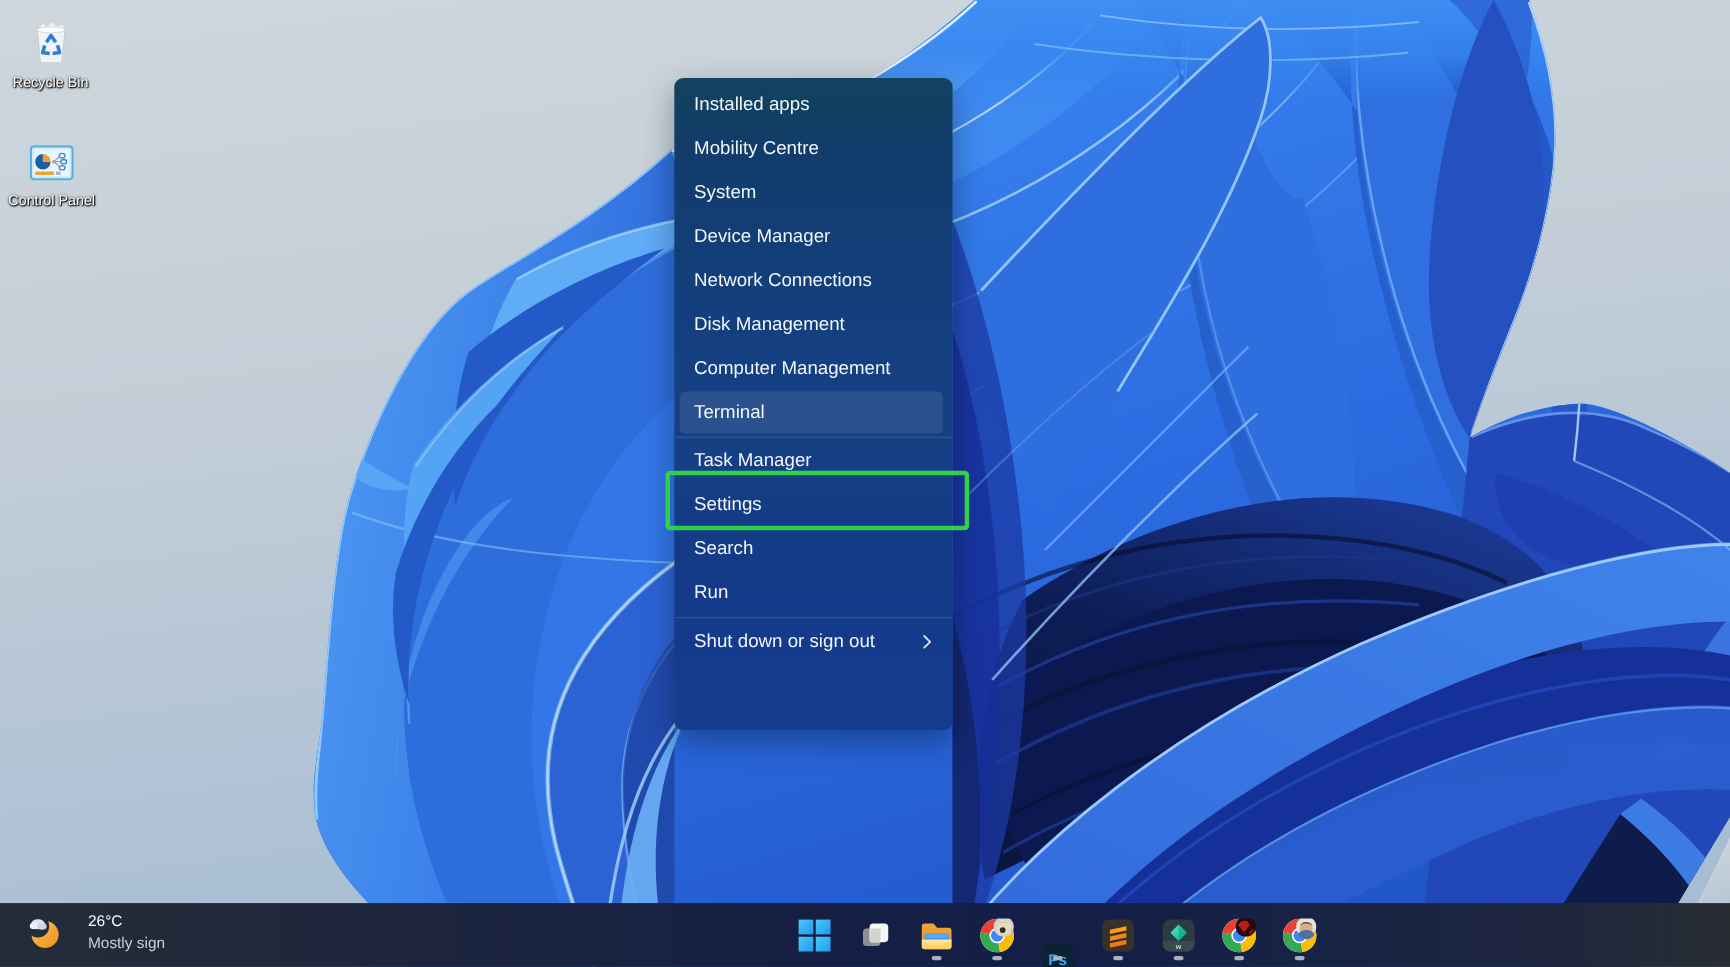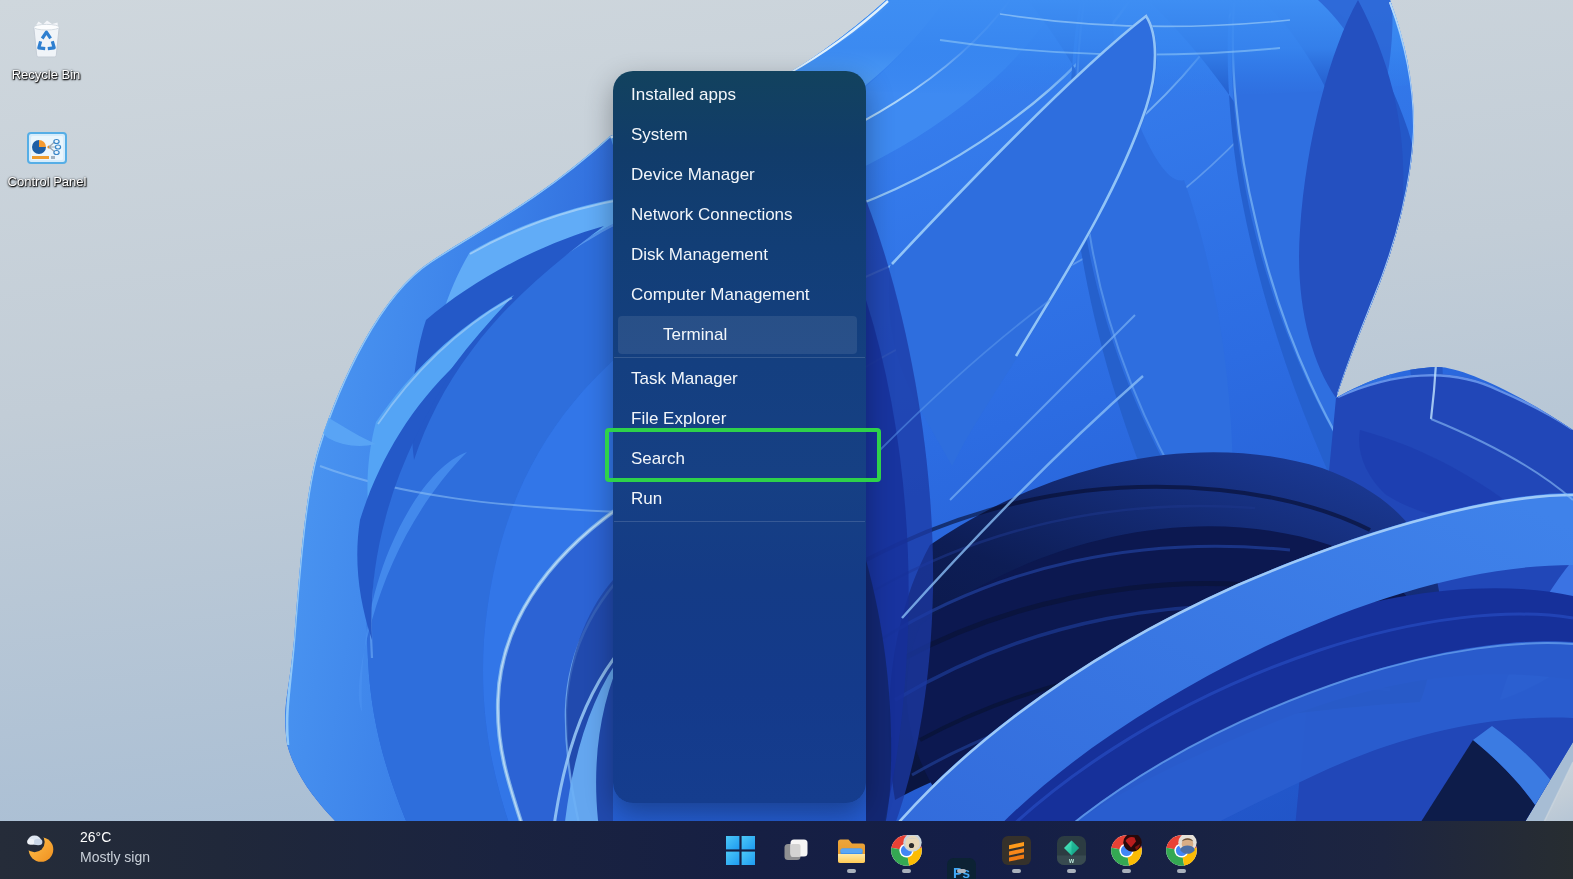--- a/index.html
+++ b/index.html
@@ -1,25 +1,25 @@
 <!DOCTYPE html>
 <html><head>
 <meta charset="utf-8">
 <style>
   html,body{margin:0;padding:0;width:1573px;height:879px;overflow:hidden;background:#b8c4ce;font-family:"Liberation Sans",sans-serif;}
   #stage{position:relative;width:1573px;height:879px;overflow:hidden;}
   #wall{position:absolute;left:0;top:0;}
-  .menu{position:absolute;left:613px;top:71px;width:253px;height:732px;box-sizing:border-box;
+  .menu{position:absolute;left:613px;top:71px;width:253px;height:593px;box-sizing:border-box;
     background:linear-gradient(180deg,#12425e 0%,#113c6a 11%,#123e76 24%,#143f80 40%,#164084 55%,#143b86 70%,#143a8b 85%,#153d8e 100%);
-    border-radius:20px;box-shadow:0 10px 28px rgba(0,0,0,0.32);padding-top:4px;color:#f2f6fa;font-size:17px;}
+    border-radius:8px;box-shadow:0 10px 28px rgba(0,0,0,0.32);padding-top:4px;color:#f2f6fa;font-size:17px;}
   .mi{height:40px;line-height:40px;padding-left:18px;position:relative;white-space:nowrap;}
   .sep{height:4px;position:relative;}
   .sep::after{content:'';position:absolute;left:1px;right:1px;top:1.5px;height:1px;background:rgba(255,255,255,0.14);}
   .hl::before{content:'';position:absolute;left:5px;right:9px;top:1px;bottom:1px;background:rgba(255,255,255,0.09);border-radius:4px;}
-  .hl span{position:relative;margin-left:32px;}
+  .hl span{position:relative;}
   .chev{position:absolute;right:19px;top:14px;}
   .greenbox{position:absolute;left:605px;top:428px;width:276px;height:54px;box-sizing:border-box;
     border:4px solid #2ed24a;border-radius:4px;}
   .bar{position:absolute;left:0;top:821px;width:1573px;height:58px;
     background:linear-gradient(90deg,#252c39 0%,#20283a 14%,#1a2340 32%,#161f43 48%,#141e47 62%,#182243 76%,#1d2540 88%,#252b35 97%,#272d31 100%);}
   .ticon{position:absolute;top:835px;}
   .pill{position:absolute;top:869px;width:9px;height:4px;border-radius:2px;background:#a9b1bc;}
   .wx{position:absolute;left:25px;top:832px;}
   .wxt{position:absolute;left:80px;top:827px;color:#fff;font-size:14px;line-height:20px;}
   .wxt .l2{color:#c9d0d9;}
@@ -194,32 +194,38 @@
 <ellipse cx="29.5" cy="9.5" rx="2.6" ry="2" fill="#eef6fc" stroke="#3a87c8" stroke-width="1.2"></ellipse>
 <ellipse cx="31" cy="15" rx="2.6" ry="2" fill="#eef6fc" stroke="#3a87c8" stroke-width="1.2"></ellipse>
 <ellipse cx="29.5" cy="20.5" rx="2.6" ry="2" fill="#eef6fc" stroke="#3a87c8" stroke-width="1.2"></ellipse>
 <rect x="5" y="24" width="17" height="3" fill="#f09d2e"></rect>
 <rect x="24" y="24" width="4" height="3" fill="#9fb2c2"></rect>
       </svg></div>
 <div class="dlabel" style="left:-8px;top:174px;">Control Panel</div>
 
 <div class="menu">
   <div class="mi">Installed apps</div>
+  <div class="mi">Mobility Centre</div>
   <div class="mi">System</div>
   <div class="mi">Device Manager</div>
   <div class="mi">Network Connections</div>
   <div class="mi">Disk Management</div>
   <div class="mi">Computer Management</div>
   <div class="mi hl"><span>Terminal</span></div>
   <div class="sep"></div>
   <div class="mi">Task Manager</div>
-  <div class="mi">File Explorer</div>
+  <div class="mi">Settings</div>
   <div class="mi">Search</div>
   <div class="mi">Run</div>
   <div class="sep"></div>
+  <div class="mi">Shut down or sign out
+    <svg class="chev" width="8" height="13" viewBox="0 0 8 13">
+          <path d="M1.2,1.2 L6.6,6.5 L1.2,11.8" stroke="#d9dfe7" stroke-width="1.7" fill="none" stroke-linecap="round" stroke-linejoin="round"></path>
+        </svg>
+  </div>
 </div>
 <div class="greenbox"></div>
 
 <div class="bar"></div>
 <div class="wx" id="wxicon"><svg width="29" height="31" viewBox="0 0 29 31">
 <defs>
           <linearGradient id="mg" x1="0" y1="0" x2="1" y2="1">
 <stop offset="0" stop-color="#ffc24d"></stop>
             <stop offset="1" stop-color="#ef8f1f"></stop>
           </linearGradient>

